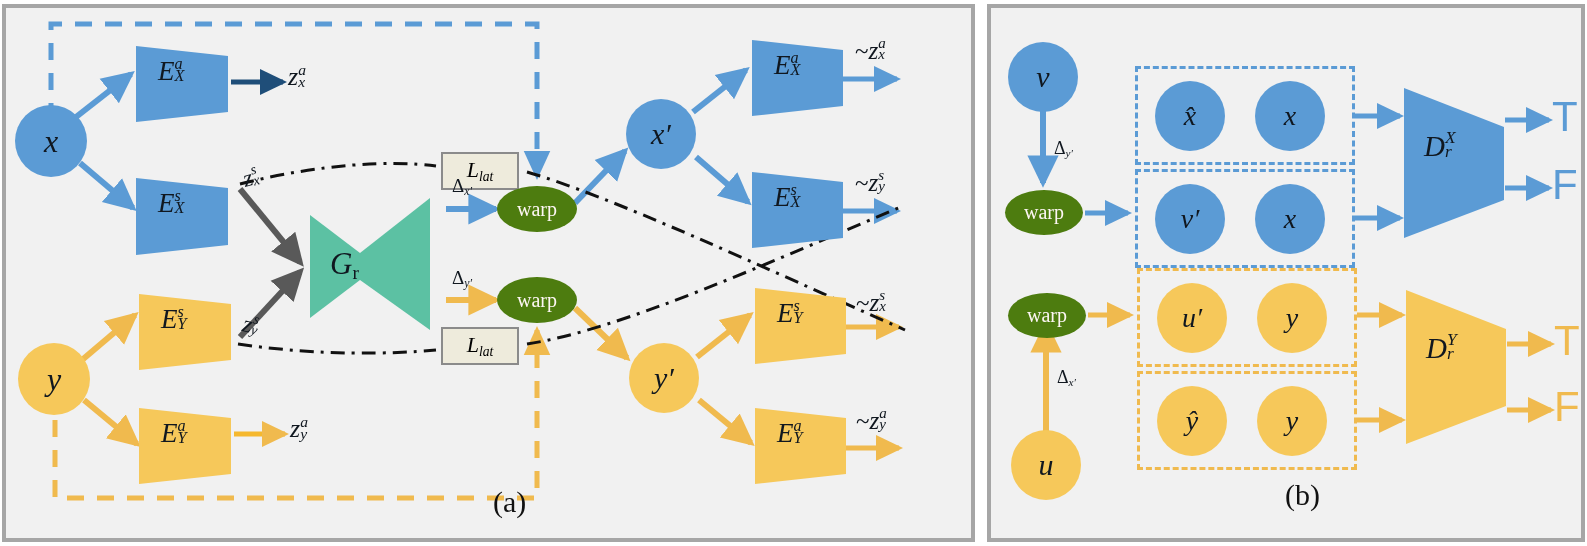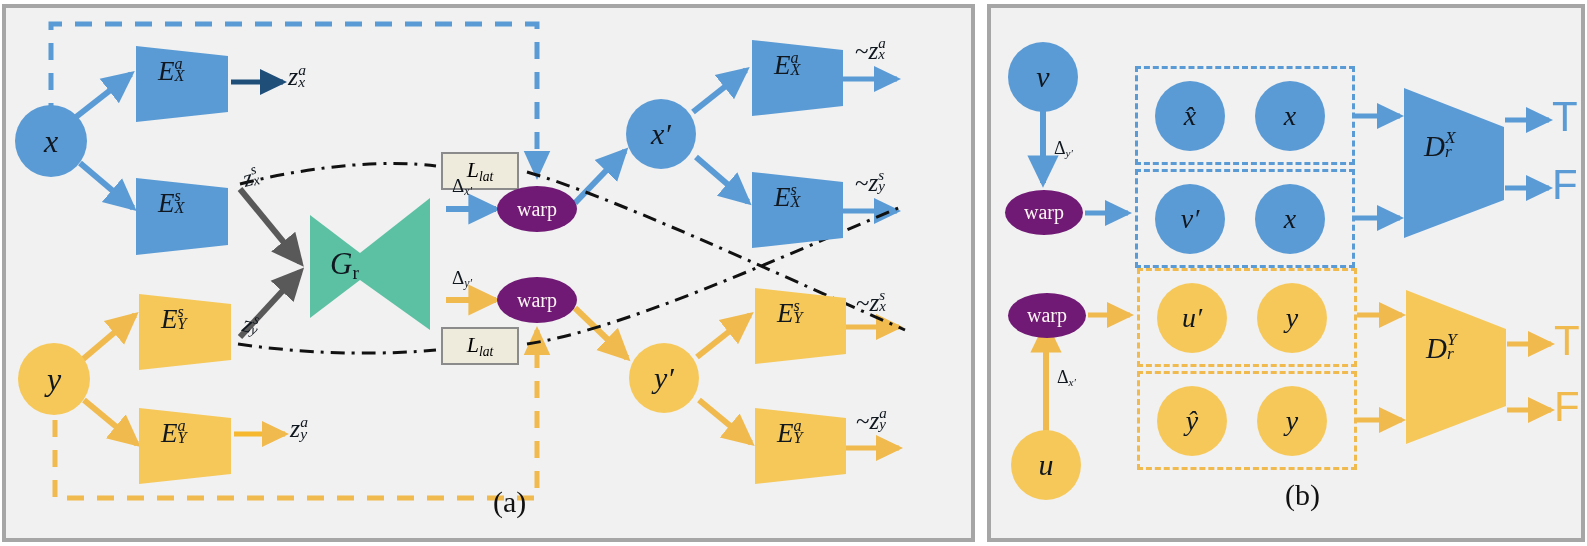--- a/index.html
+++ b/index.html
@@ -7,21 +7,21 @@
   #root{position:relative;width:1587px;height:546px;overflow:hidden;background:#ffffff;}
   .panel{position:absolute;background:#f1f1f1;border:4px solid #a6a6a6;box-sizing:border-box;}
   #panel-a{left:2px;top:4px;width:973px;height:538px;}
   #panel-b{left:987px;top:4px;width:598px;height:538px;}
   svg.layer{position:absolute;left:0;top:0;width:1587px;height:546px;overflow:visible;pointer-events:none;}
   .node{position:absolute;display:flex;align-items:center;justify-content:center;box-sizing:border-box;}
   .circ{border-radius:50%;}
   .blue{background:#5b9bd5;}
   .gold{background:#f5c košt;}
   .gold{background:#f6c85a;}
-  .rose{background:#701a75;border-radius:50%;}
+  .rose{background:#4d7c0f;border-radius:50%;}
   .lbl{font-family:"Liberation Serif", serif;font-style:italic;color:#10171f;line-height:1;}
   .freetext{position:absolute;font-family:"Liberation Serif", serif;color:#10171f;white-space:nowrap;line-height:1;}
   .warptxt{font-family:"Liberation Serif", serif;font-style:normal;color:#fdf6f4;font-size:20px;}
   .latbox{position:absolute;background:#eeebdc;border:2px solid #8b8b8b;display:flex;align-items:center;justify-content:center;box-sizing:border-box;}
   .tf{position:absolute;font-family:"Liberation Sans", sans-serif;font-style:normal;line-height:1;}
   .panlbl{position:absolute;font-family:"Liberation Serif", serif;font-style:normal;color:#111;}
   sub{font-size:0.62em;vertical-align:-0.28em;}
   .stack{display:inline-block;position:relative;}
   .stack .base{font-style:italic;}
   .stack .ss{position:absolute;left:100%;font-size:0.6em;font-style:italic;}

